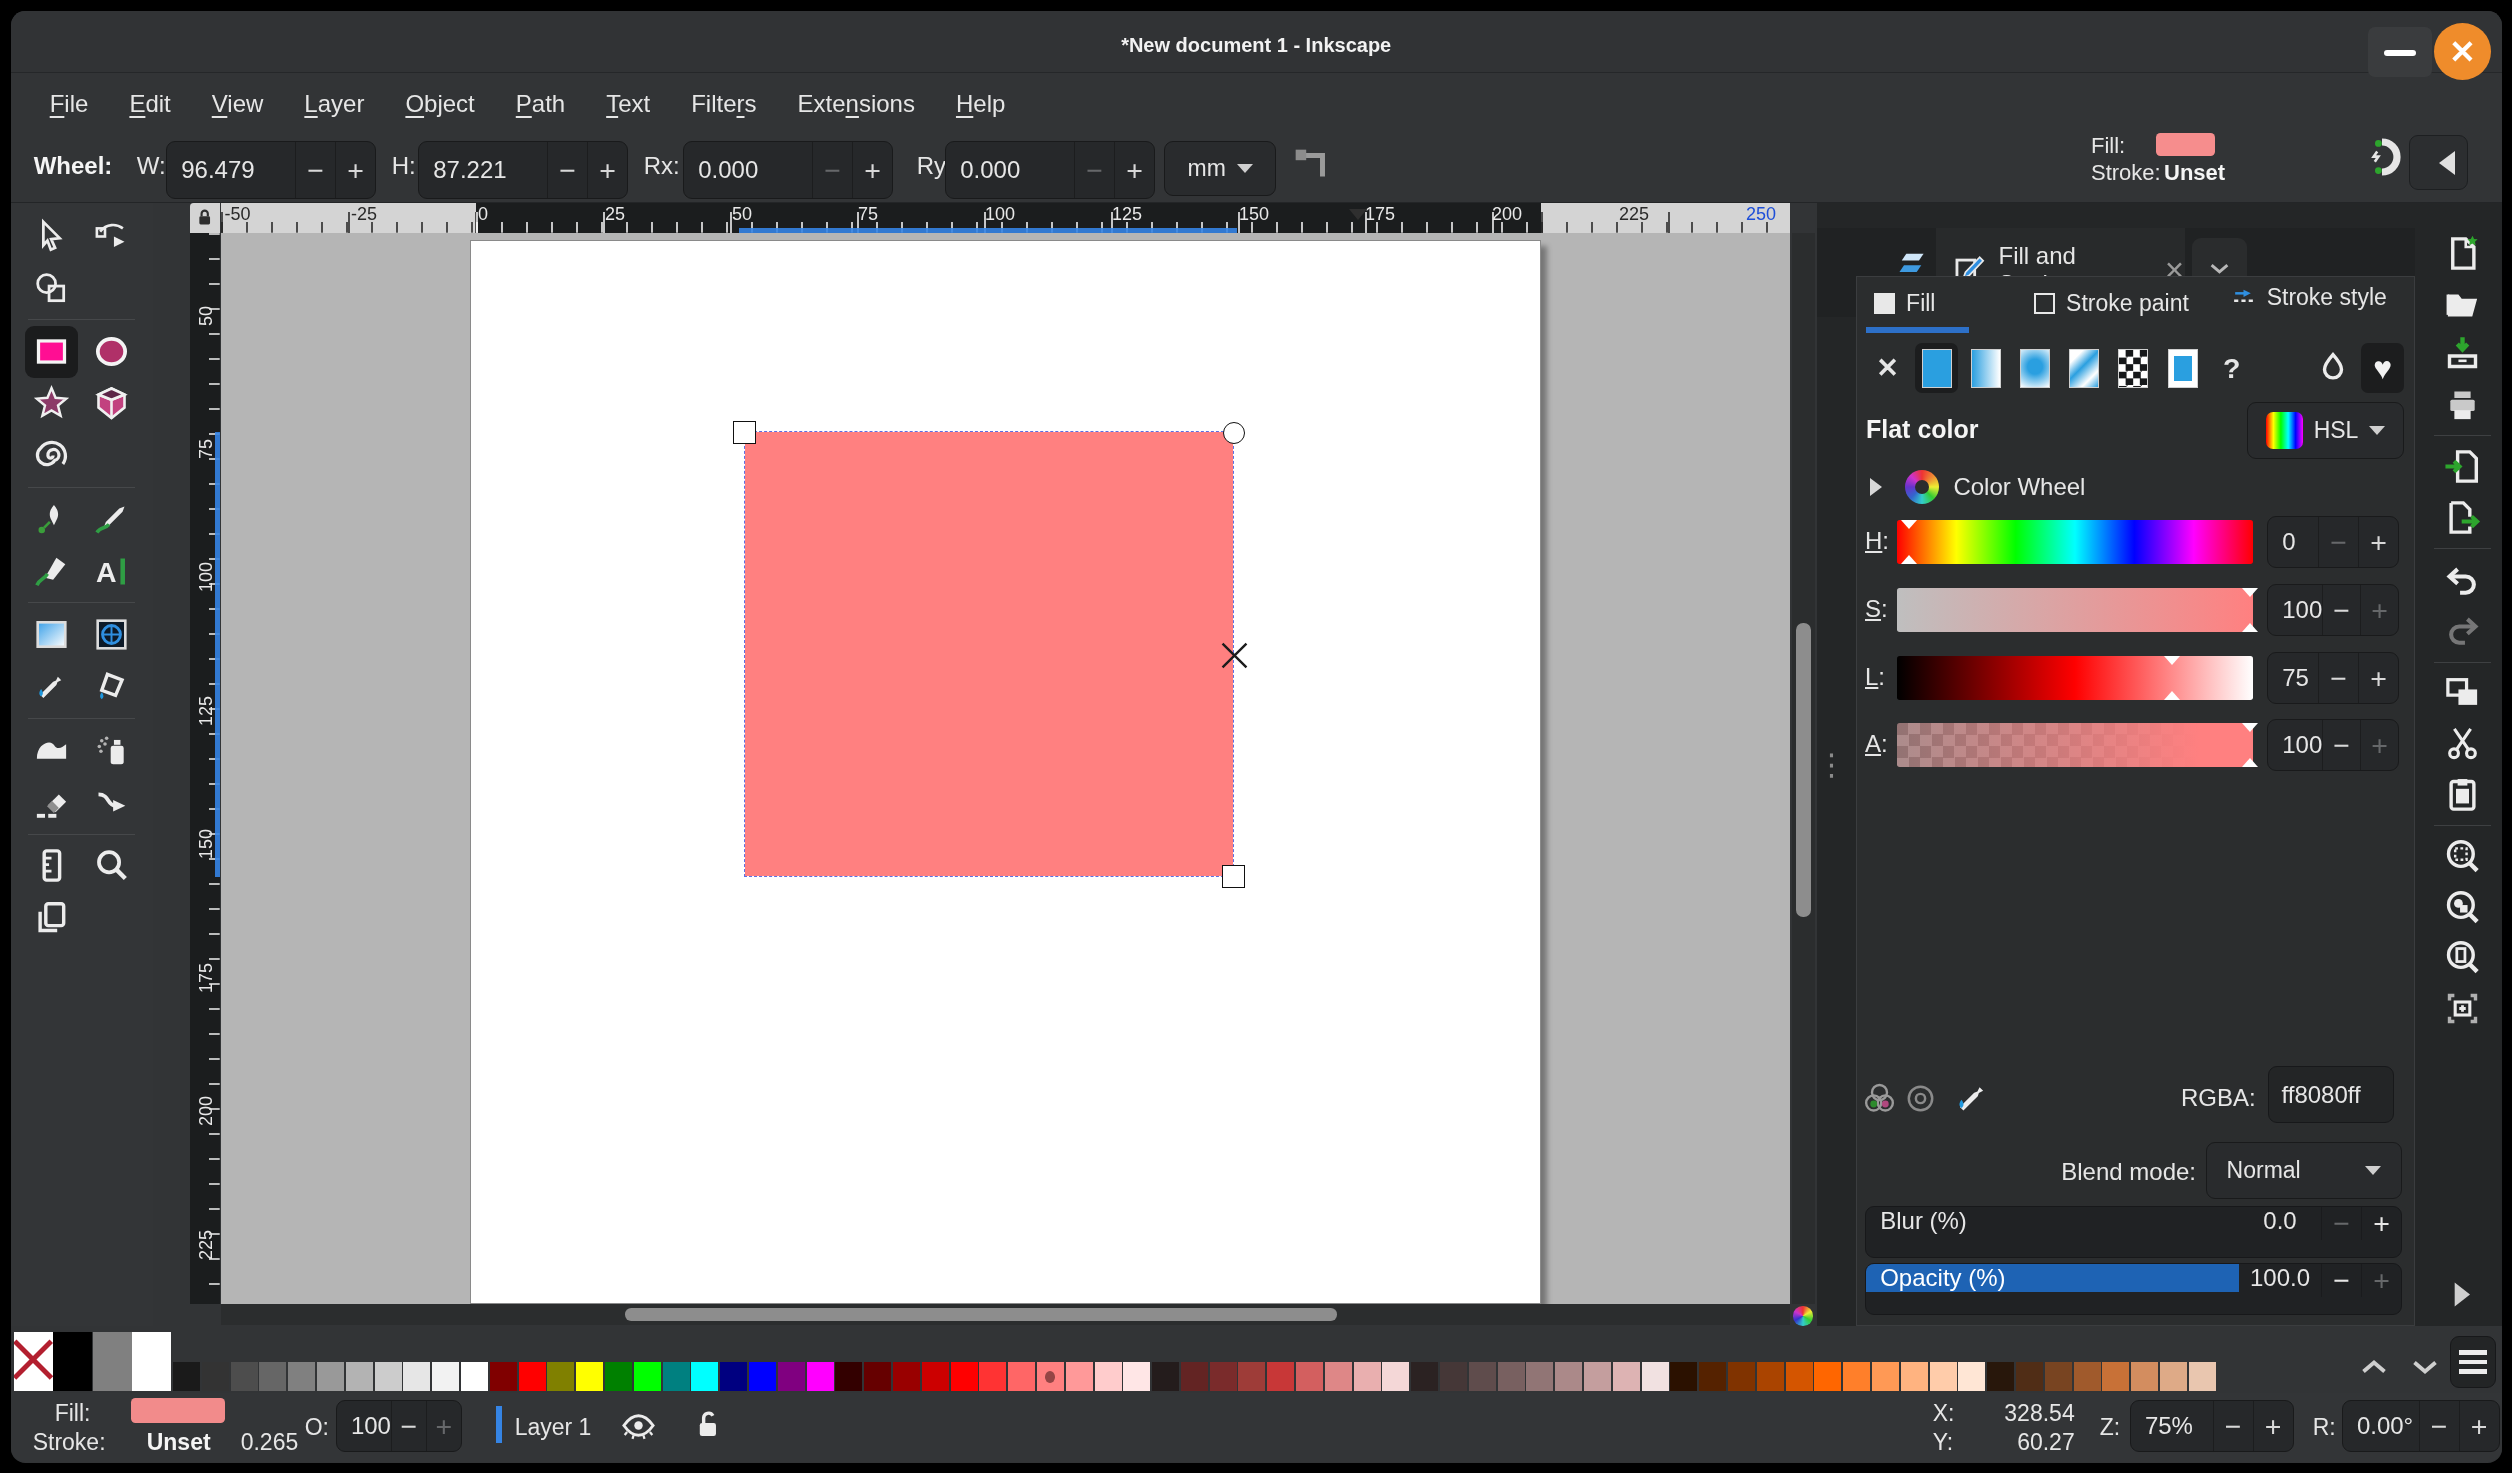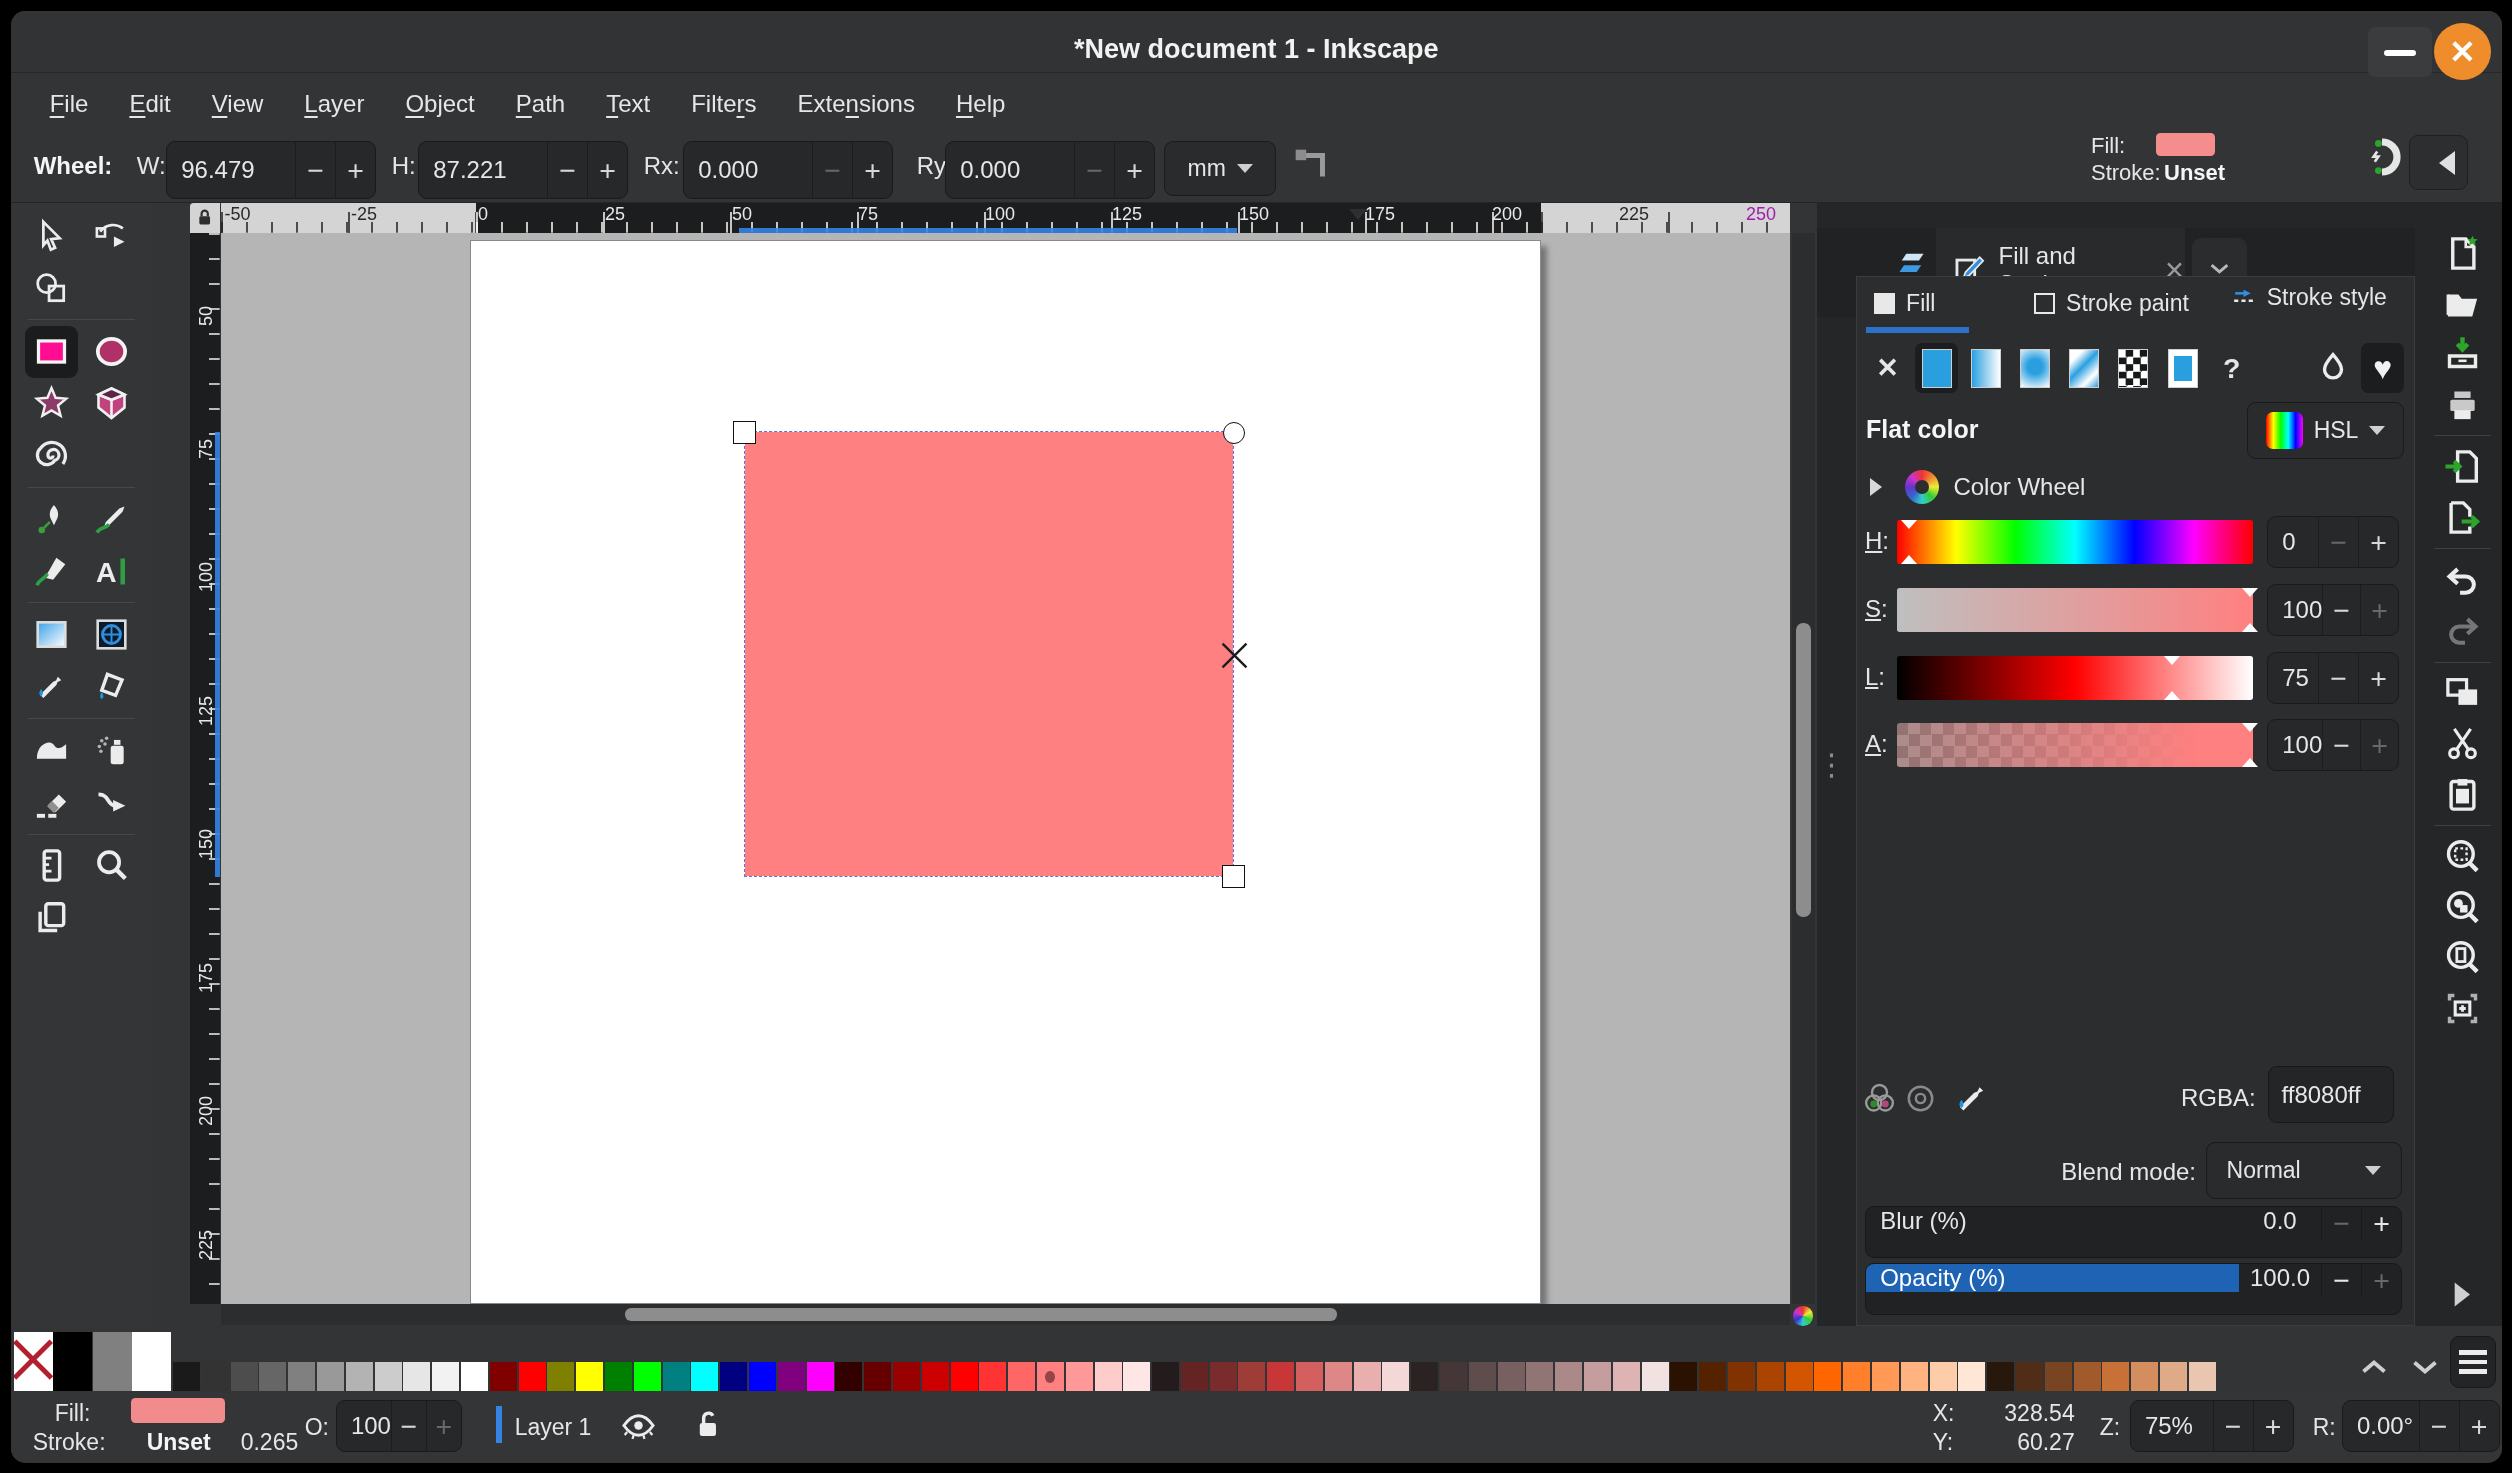--- a/index.html
+++ b/index.html
@@ -2,21 +2,21 @@
 <html style="font-size:14.2px"><head>
 <meta charset="utf-8">
 <style>
 *{box-sizing:border-box}
 body{margin:0;background:#000}
 #app{position:relative;width:2512px;height:1473px;background:#000;overflow:hidden;
      font-family:"Liberation Sans",sans-serif;color:#e6e6e6;font-size:23px}
 .abs{position:absolute}
 .win{position:absolute;left:10.7px;top:10.7px;width:2491px;height:1452px;background:#323436;border-radius:14.2px}
 .titlebar{position:absolute;left:10.7px;top:10.7px;width:2491px;height:62px;border-radius:14.2px 14.2px 0 0;background:#313335;border-bottom:0.9px solid #252729}
-.title{position:absolute;top:23px;width:100%;text-align:center;font-size:27px;font-weight:bold;color:#f2f2f2}
+.title{position:absolute;top:23px;width:100%;text-align:center;font-size:20px;font-weight:bold;color:#f2f2f2}
 .minbtn{position:absolute;left:2368px;top:27px;width:64px;height:50px;border-radius:7.1px;background:#3a3c3e}
 .minbtn::after{content:"";position:absolute;left:16px;top:23px;width:32px;height:6.2px;border-radius:3.6px;background:#fff}
 .closebtn{position:absolute;left:2434px;top:23px;width:57px;height:57px;border-radius:50%;background:#ef8c2b;color:#fff;
           display:flex;align-items:center;justify-content:center;font-size:32px;font-weight:bold}
 .menubar{position:absolute;left:10.7px;top:75px;width:2491px;height:57px;display:flex;align-items:center;gap:41px;padding-left:39px;font-size:24px}
 .menubar span{cursor:default}
 .menubar u{text-underline-offset:4.4px}
 .toolbar{position:absolute;left:10.7px;top:132px;width:2491px;height:71px;border-bottom:0.9px solid #232527}
 .tlabel{position:absolute;top:19.6px;font-size:24px}
 .spin{position:absolute;display:flex;align-items:stretch;background:#26282a;border:0.9px solid #191a1b;border-radius:9px;height:58px;overflow:hidden}
@@ -400,21 +400,21 @@
       <span class="rlabel" style="left: 257px; color: rgb(232, 232, 232);">0</span>
       <span class="rlabel" style="left: 384px; color: rgb(232, 232, 232); text-align: center;">25</span>
       <span class="rlabel" style="left: 511px; color: rgb(232, 232, 232);">50</span>
       <span class="rlabel" style="left: 637px; color: rgb(232, 232, 232);">75</span>
       <span class="rlabel" style="left: 764px; color: rgb(232, 232, 232);">100</span>
       <span class="rlabel" style="left: 891px; color: rgb(232, 232, 232);">125</span>
       <span class="rlabel" style="left: 1018px; color: rgb(232, 232, 232);">150</span>
       <span class="rlabel" style="left: 1144px; color: rgb(232, 232, 232);">175</span>
       <span class="rlabel" style="left: 1271px; color: rgb(232, 232, 232);">200</span>
       <span class="rlabel" style="left: 1398px; color: rgb(42, 42, 42);">225</span>
-      <span class="rlabel" style="left: 1525px; color: #a21caf;">250</span>
+      <span class="rlabel" style="left: 1525px; color: #1d4ed8;">250</span>
       <div style="position: absolute; left: 518px; width: 498px; bottom: 0px; height: 5.3px; background: rgb(53, 132, 228); opacity: 0.9;"></div>
       <div style="position: absolute; left: 1128px; bottom: 3.6px; width: 0px; height: 0px; border-width: 11.6px 9px 9px; border-style: solid; border-color: rgb(47, 47, 47) transparent transparent; border-image: initial;"></div>
     </div>
   <div class="vruler" id="vruler" style="background-image: repeating-linear-gradient(rgba(255, 255, 255, 0.7) 0px, rgba(255, 255, 255, 0.7) 1.8px, transparent 1.8px, transparent 25px); background-size: 10.7px 100%; background-position: right top; background-repeat: no-repeat;">
       <span class="rlabel" style="left: 1.8px; top: 52px; color: rgb(232, 232, 232); transform: rotate(-90deg); transform-origin: left top; translate: 3.6px 41px;">50</span>
       <span class="rlabel" style="left: 1.8px; top: 185px; color: rgb(232, 232, 232); transform: rotate(-90deg); transform-origin: left top; translate: 3.6px 41px;">75</span>
       <span class="rlabel" style="left: 1.8px; top: 318px; color: rgb(232, 232, 232); transform: rotate(-90deg); transform-origin: left top; translate: 3.6px 41px;">100</span>
       <span class="rlabel" style="left: 1.8px; top: 452px; color: rgb(232, 232, 232); transform: rotate(-90deg); transform-origin: left top; translate: 3.6px 41px;">125</span>
       <span class="rlabel" style="left: 1.8px; top: 585px; color: rgb(232, 232, 232); transform: rotate(-90deg); transform-origin: left top; translate: 3.6px 41px;">150</span>
       <span class="rlabel" style="left: 1.8px; top: 719px; color: rgb(232, 232, 232); transform: rotate(-90deg); transform-origin: left top; translate: 3.6px 41px;">175</span>

